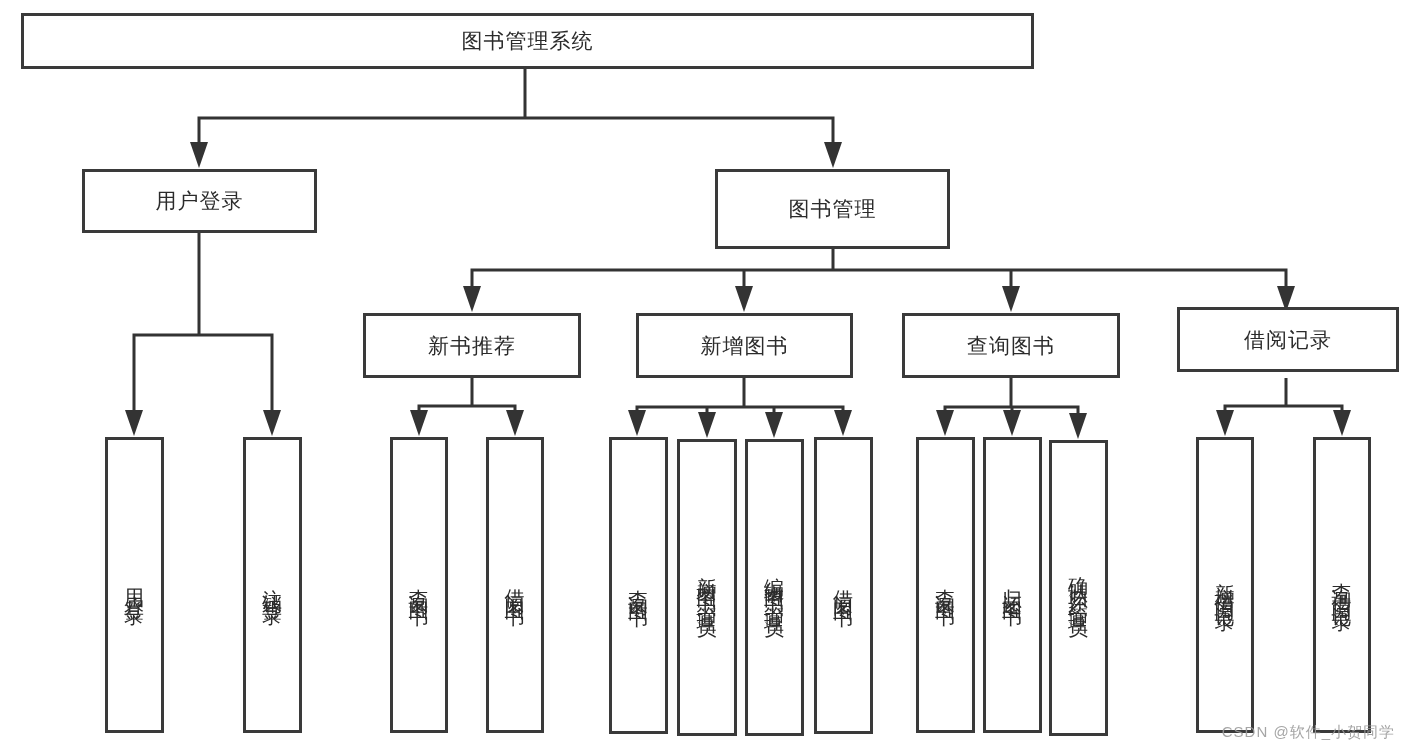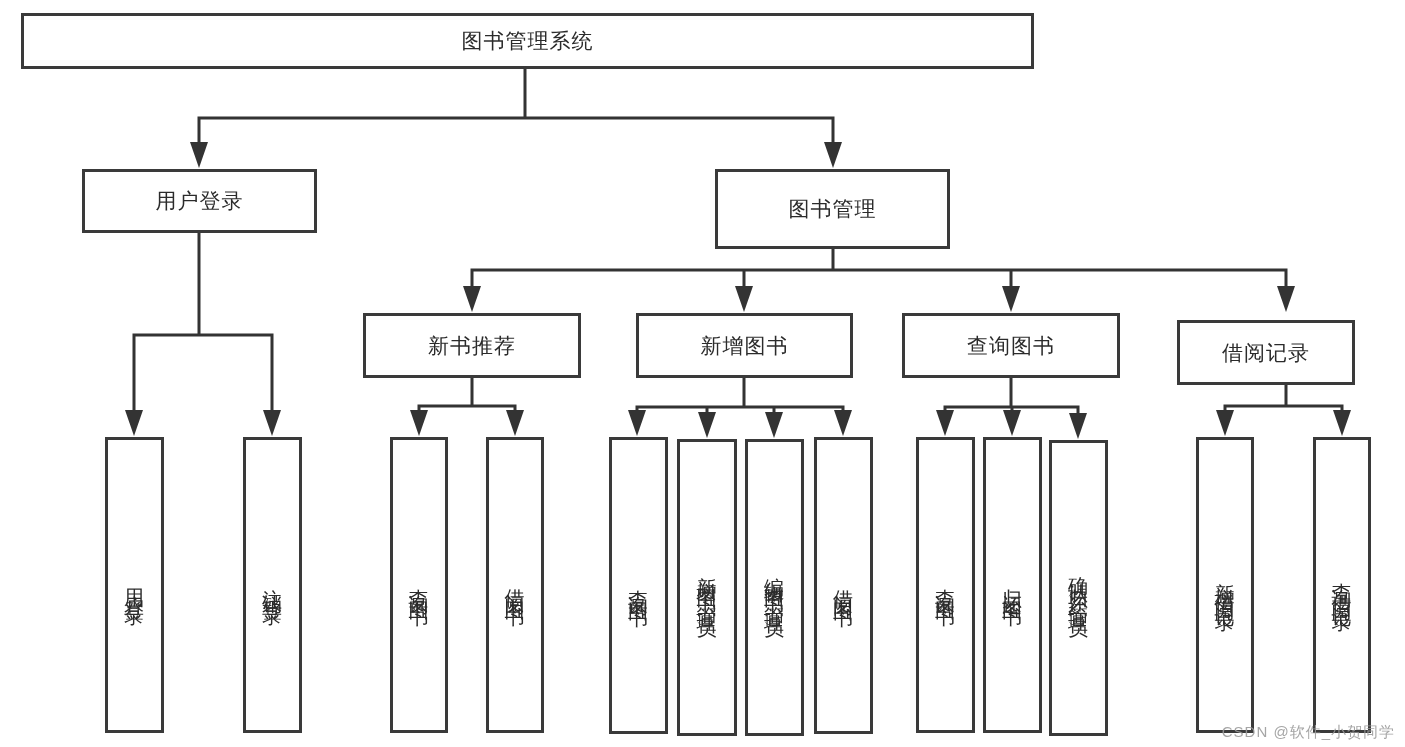--- a/index.html
+++ b/index.html
@@ -109,21 +109,21 @@
 
   <div class="box h" style="left:363px;top:313px;width:218px;height:65px">
     <span>新书推荐</span>
   </div>
   <div class="box h" style="left:636px;top:313px;width:217px;height:65px">
     <span>新增图书</span>
   </div>
   <div class="box h" style="left:902px;top:313px;width:218px;height:65px">
     <span>查询图书</span>
   </div>
-  <div class="box h" style="left:1177px;top:320px;width:178px;height:65px">
+  <div class="box h" style="left:1177px;top:307px;width:222px;height:65px">
     <span>借阅记录</span>
   </div>
 
   <div class="box v" style="left:105px;top:437px;width:59px;height:296px">
     <span>用户登录</span>
   </div>
   <div class="box v" style="left:243px;top:437px;width:59px;height:296px">
     <span>注销登录</span>
   </div>
 

